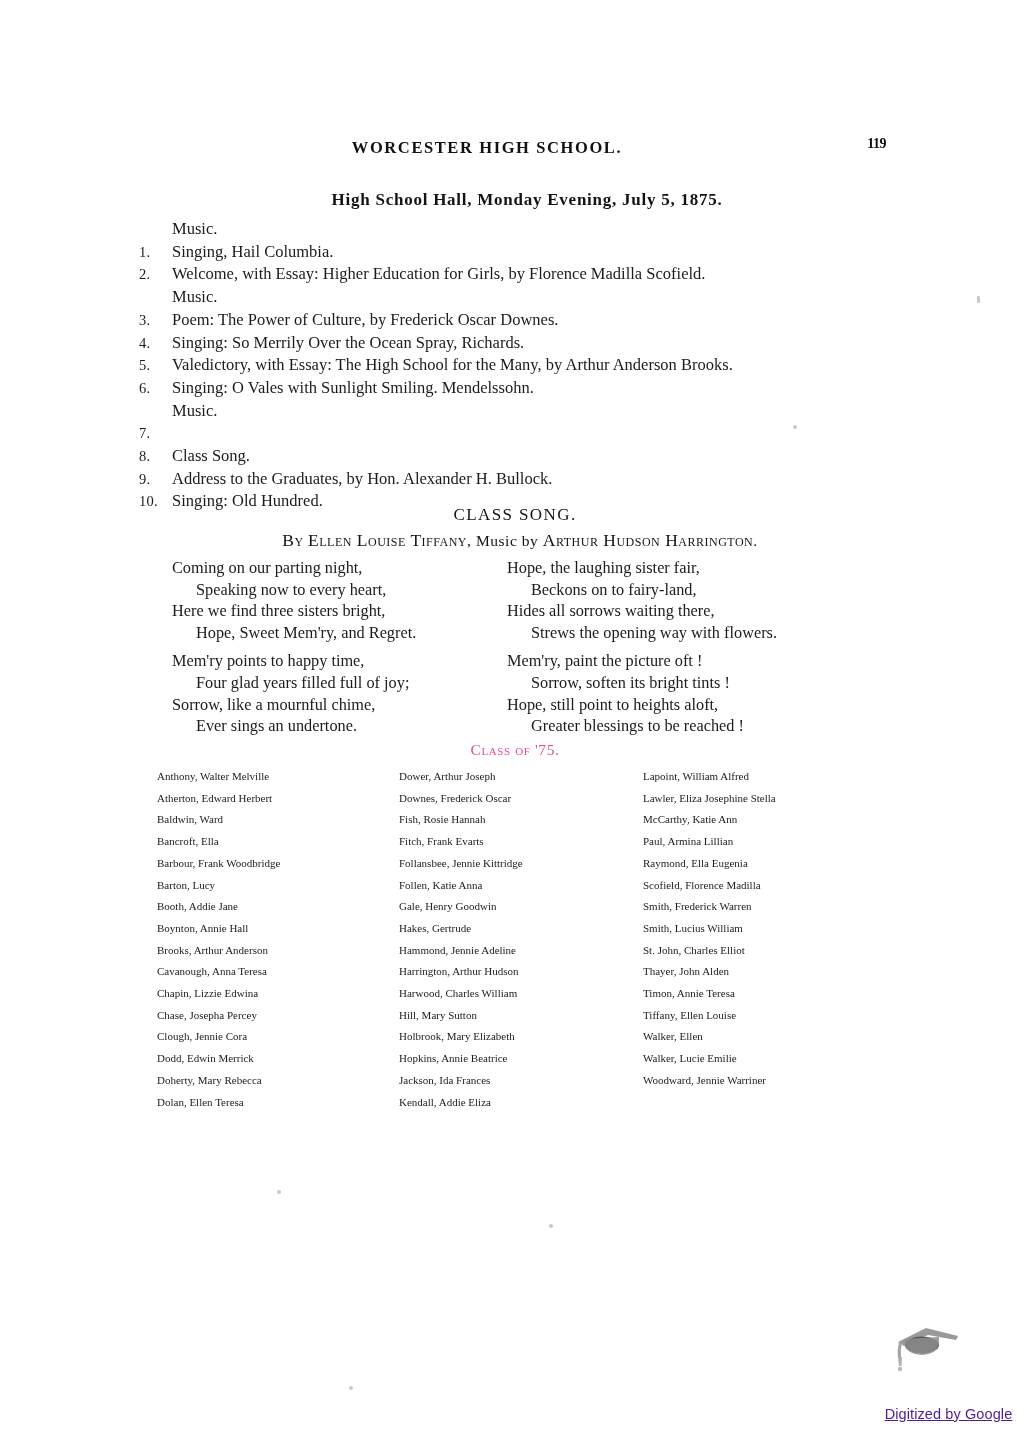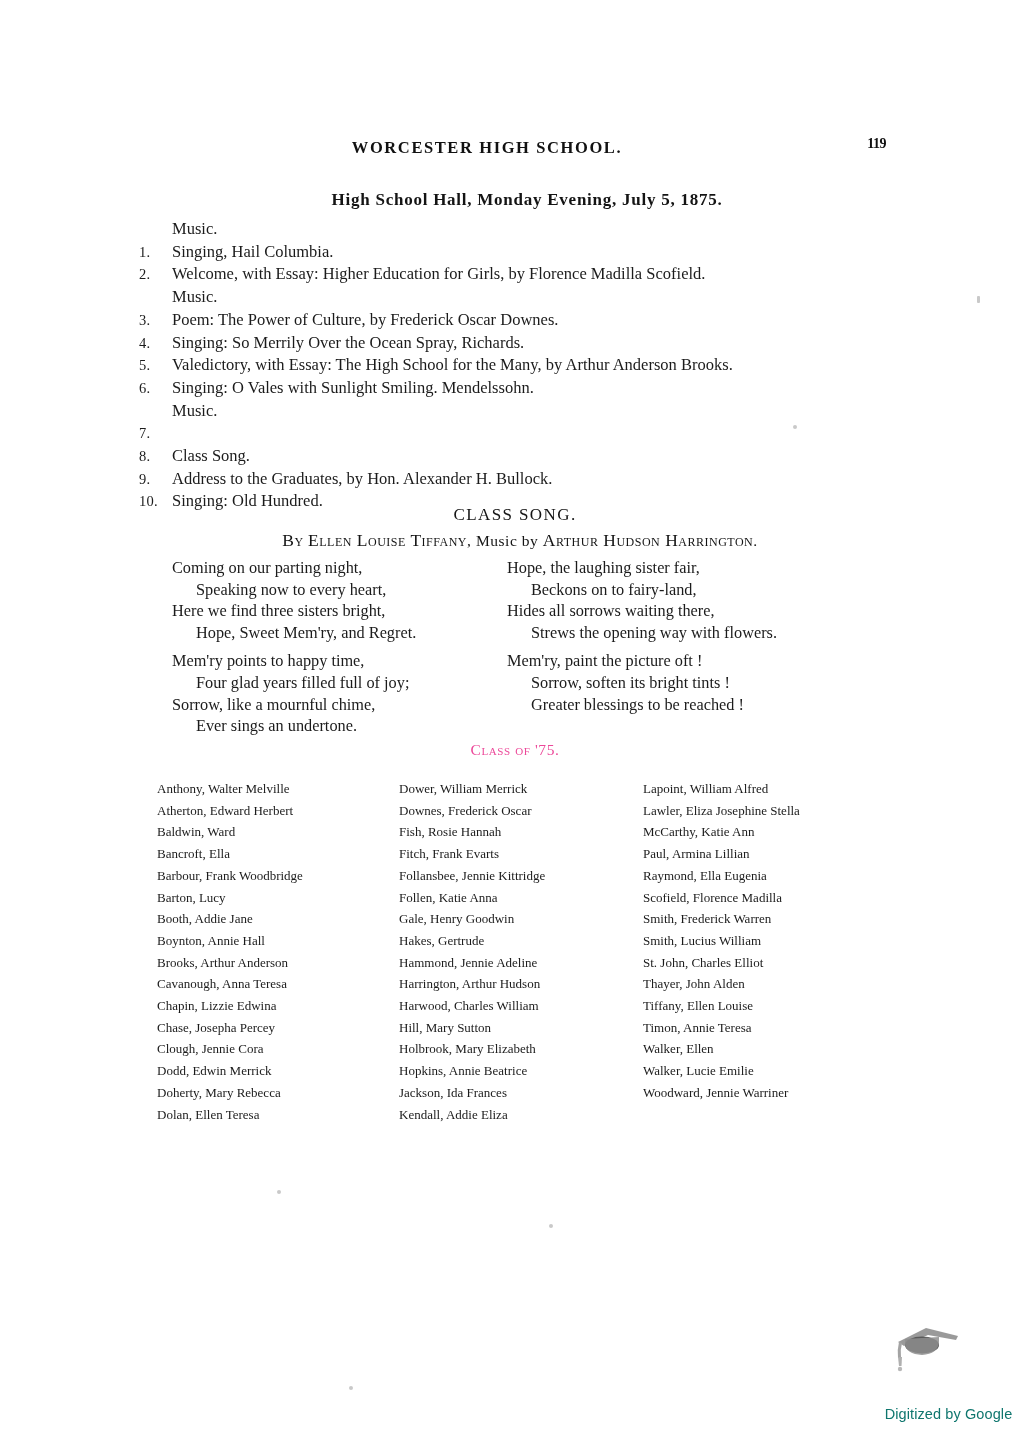--- a/index.html
+++ b/index.html
@@ -159,22 +159,22 @@
   
   .roster {
     position: absolute;
     left: 155px;
     top: 766px;
     width: 760px;
     height: 350px;
   }
   .roster-col {
     position: absolute;
-    top: 12px;
-    font-size: 13px;
+    top: 0;
+    font-size: 11px;
     line-height: 21.7px;
   }
   .roster-col.c1 { left: 2px;   width: 240px; }
   .roster-col.c2 { left: 244px; width: 240px; }
   .roster-col.c3 { left: 488px; width: 275px; }
   .roster-name { white-space: nowrap; }
 
   
   .watermark {
     position: absolute;
@@ -192,22 +192,23 @@
     opacity: 0.78;
   }
   .wm-text {
     position: absolute;
     left: 0;
     top: 86px;
     width: 145px;
     text-align: center;
     font-family: "Liberation Sans", sans-serif;
     font-size: 14.5px;
-    color: #0f766e;
+    color: #4c1d95;
     letter-spacing: 0.1px;
+    text-decoration: underline;
   }
 
   
   .speck {
     position: absolute;
     background: #c9c9c9;
     border-radius: 50%;
   }
 </style>
 </head>
@@ -263,20 +264,21 @@
     <div class="verse-col right" id="verse-right">
         <div class="stanza">
           <div class="vline">Hope, the laughing sister fair,</div>
           <div class="vline indent">Beckons on to fairy-land,</div>
           <div class="vline">Hides all sorrows waiting there,</div>
           <div class="vline indent">Strews the opening way with flowers.</div>
         </div>
         <div class="stanza">
           <div class="vline">Mem'ry, paint the picture oft !</div>
           <div class="vline indent">Sorrow, soften its bright tints !</div>
+          <div class="vline">Hope, still point to heights aloft,</div>
           <div class="vline indent">Greater blessings to be reached !</div>
         </div>
       </div>
   </div>
 
   <div class="class-of-title smallcaps">Class of '75.</div>
 
   <div class="roster">
     <div class="roster-col c1" id="roster-c1">
         <div class="roster-name">Anthony, Walter Melville</div>
@@ -290,21 +292,21 @@
         <div class="roster-name">Brooks, Arthur Anderson</div>
         <div class="roster-name">Cavanough, Anna Teresa</div>
         <div class="roster-name">Chapin, Lizzie Edwina</div>
         <div class="roster-name">Chase, Josepha Percey</div>
         <div class="roster-name">Clough, Jennie Cora</div>
         <div class="roster-name">Dodd, Edwin Merrick</div>
         <div class="roster-name">Doherty, Mary Rebecca</div>
         <div class="roster-name">Dolan, Ellen Teresa</div>
       </div>
     <div class="roster-col c2" id="roster-c2">
-        <div class="roster-name">Dower, William Merrick</div>
+        <div class="roster-name">Dower, Arthur Joseph</div>
         <div class="roster-name">Downes, Frederick Oscar</div>
         <div class="roster-name">Fish, Rosie Hannah</div>
         <div class="roster-name">Fitch, Frank Evarts</div>
         <div class="roster-name">Follansbee, Jennie Kittridge</div>
         <div class="roster-name">Follen, Katie Anna</div>
         <div class="roster-name">Gale, Henry Goodwin</div>
         <div class="roster-name">Hakes, Gertrude</div>
         <div class="roster-name">Hammond, Jennie Adeline</div>
         <div class="roster-name">Harrington, Arthur Hudson</div>
         <div class="roster-name">Harwood, Charles William</div>
@@ -318,22 +320,22 @@
         <div class="roster-name">Lapoint, William Alfred</div>
         <div class="roster-name">Lawler, Eliza Josephine Stella</div>
         <div class="roster-name">McCarthy, Katie Ann</div>
         <div class="roster-name">Paul, Armina Lillian</div>
         <div class="roster-name">Raymond, Ella Eugenia</div>
         <div class="roster-name">Scofield, Florence Madilla</div>
         <div class="roster-name">Smith, Frederick Warren</div>
         <div class="roster-name">Smith, Lucius William</div>
         <div class="roster-name">St. John, Charles Elliot</div>
         <div class="roster-name">Thayer, John Alden</div>
+        <div class="roster-name">Timon, Annie Teresa</div>
         <div class="roster-name">Tiffany, Ellen Louise</div>
-        <div class="roster-name">Timon, Annie Teresa</div>
         <div class="roster-name">Walker, Ellen</div>
         <div class="roster-name">Walker, Lucie Emilie</div>
         <div class="roster-name">Woodward, Jennie Warriner</div>
       </div>
   </div>
 
   <div class="speck" style="left:977px;top:296px;width:3px;height:7px;border-radius:1px;"></div>
   <div class="speck" style="left:793px;top:425px;width:4px;height:4px;"></div>
   <div class="speck" style="left:277px;top:1190px;width:4px;height:4px;"></div>
   <div class="speck" style="left:549px;top:1224px;width:4px;height:4px;"></div>

